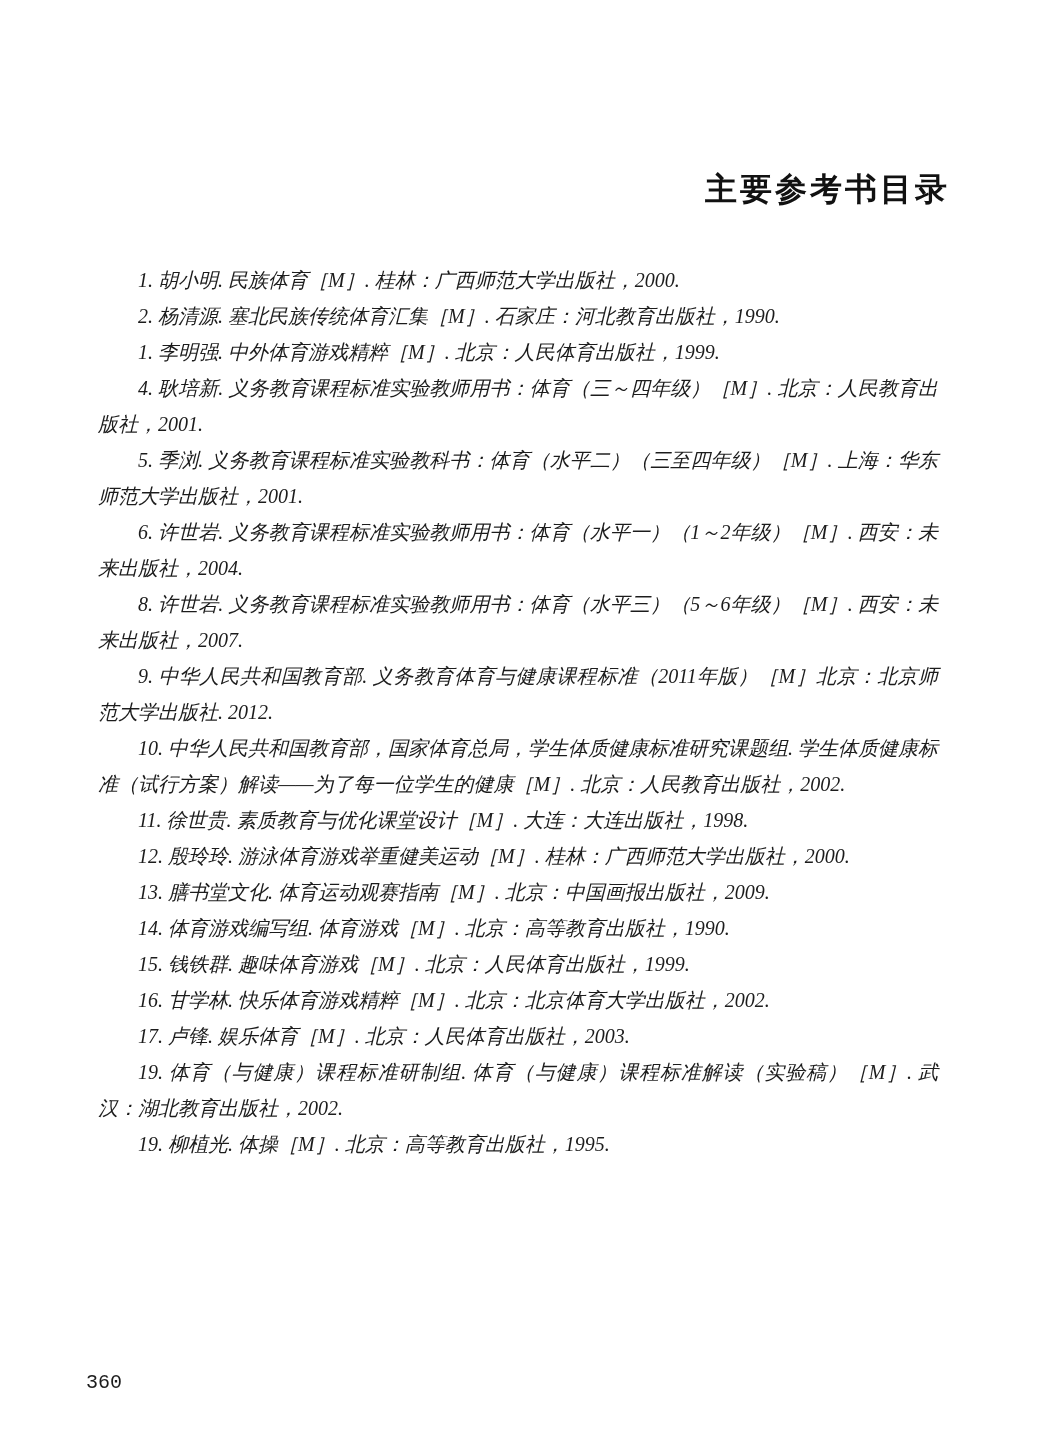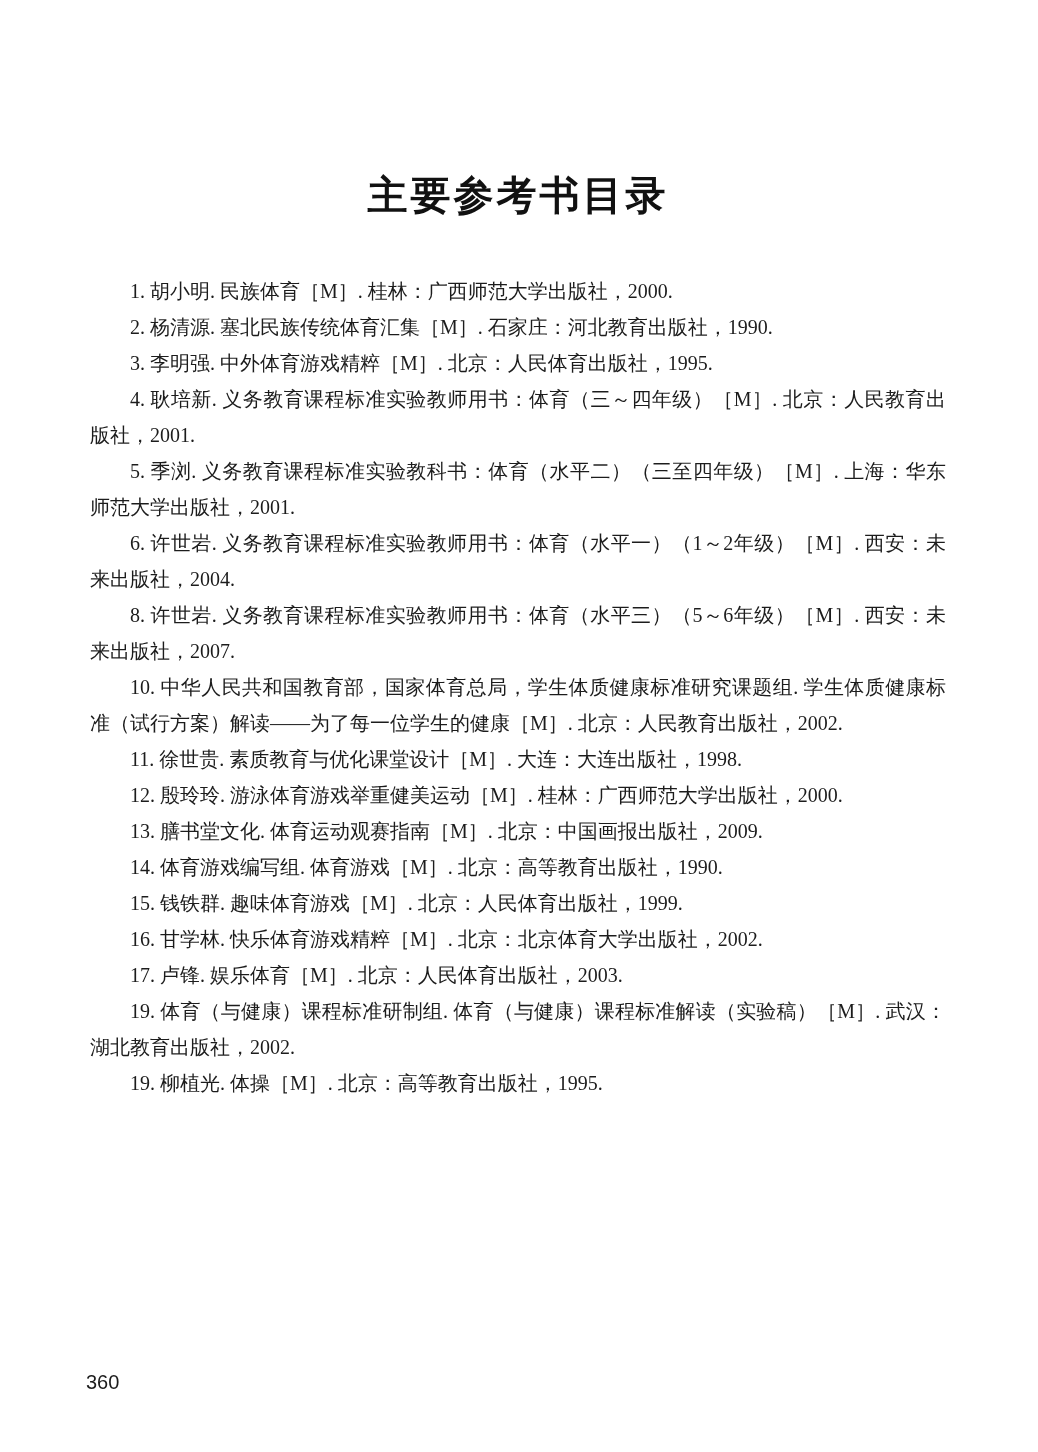--- a/index.html
+++ b/index.html
@@ -19,65 +19,67 @@
     box-sizing: border-box;
   }
   .content {
     position: absolute;
     left: 86px;
     right: 88px;
     top: 168px;
   }
   .doc-title {
     margin: 0 0 50px 0;
-    text-align: center;
+    text-align: right;
     font-family: "Liberation Sans", "DejaVu Sans", sans-serif;
     font-weight: 700;
-    font-size: 40px;
+    font-size: 32px;
     letter-spacing: 3px;
     color: #111111;
   }
   .ref-list {
-    margin: 4px;
+    margin: 12px;
     padding: 0;
     list-style: none;
+    font-style: italic;
   }
   .ref {
     margin: 0;
     padding: 0;
     font-size: 20px;
     line-height: 36px;
     text-align: justify;
     text-justify: inter-ideograph;
     text-indent: 2em;
     color: #1c1c1c;
   }
   .page-number {
     position: absolute;
     left: 86px;
     bottom: 58px;
     font-size: 20px;
     color: #1c1c1c;
-    font-family: Liberation Sans, sans-serif;
+    font-family: Liberation Mono, monospace;
   }
 </style>
 </head>
 <body>
 
 <div class="page">
   <div class="content">
     <h1 class="doc-title">主要参考书目录</h1>
     <div class="ref-list">
       <p class="ref">1. 胡小明. 民族体育［M］. 桂林：广西师范大学出版社，2000.</p>
       <p class="ref">2. 杨清源. 塞北民族传统体育汇集［M］. 石家庄：河北教育出版社，1990.</p>
-      <p class="ref">3. 李明强. 中外体育游戏精粹［M］. 北京：人民体育出版社，1995.</p>
+      <p class="ref">1. 李明强. 中外体育游戏精粹［M］. 北京：人民体育出版社，1999.</p>
       <p class="ref">4. 耿培新. 义务教育课程标准实验教师用书：体育（三～四年级）［M］. 北京：人民教育出版社，2001.</p>
       <p class="ref">5. 季浏. 义务教育课程标准实验教科书：体育（水平二）（三至四年级）［M］. 上海：华东师范大学出版社，2001.</p>
       <p class="ref">6. 许世岩. 义务教育课程标准实验教师用书：体育（水平一）（1～2年级）［M］. 西安：未来出版社，2004.</p>
       <p class="ref">8. 许世岩. 义务教育课程标准实验教师用书：体育（水平三）（5～6年级）［M］. 西安：未来出版社，2007.</p>
+      <p class="ref">9. 中华人民共和国教育部. 义务教育体育与健康课程标准（2011年版）［M］北京：北京师范大学出版社. 2012.</p>
       <p class="ref">10. 中华人民共和国教育部，国家体育总局，学生体质健康标准研究课题组. 学生体质健康标准（试行方案）解读——为了每一位学生的健康［M］. 北京：人民教育出版社，2002.</p>
       <p class="ref">11. 徐世贵. 素质教育与优化课堂设计［M］. 大连：大连出版社，1998.</p>
       <p class="ref">12. 殷玲玲. 游泳体育游戏举重健美运动［M］. 桂林：广西师范大学出版社，2000.</p>
       <p class="ref">13. 膳书堂文化. 体育运动观赛指南［M］. 北京：中国画报出版社，2009.</p>
       <p class="ref">14. 体育游戏编写组. 体育游戏［M］. 北京：高等教育出版社，1990.</p>
       <p class="ref">15. 钱铁群. 趣味体育游戏［M］. 北京：人民体育出版社，1999.</p>
       <p class="ref">16. 甘学林. 快乐体育游戏精粹［M］. 北京：北京体育大学出版社，2002.</p>
       <p class="ref">17. 卢锋. 娱乐体育［M］. 北京：人民体育出版社，2003.</p>
       <p class="ref">19. 体育（与健康）课程标准研制组. 体育（与健康）课程标准解读（实验稿）［M］. 武汉：湖北教育出版社，2002.</p>
       <p class="ref">19. 柳植光. 体操［M］. 北京：高等教育出版社，1995.</p>

